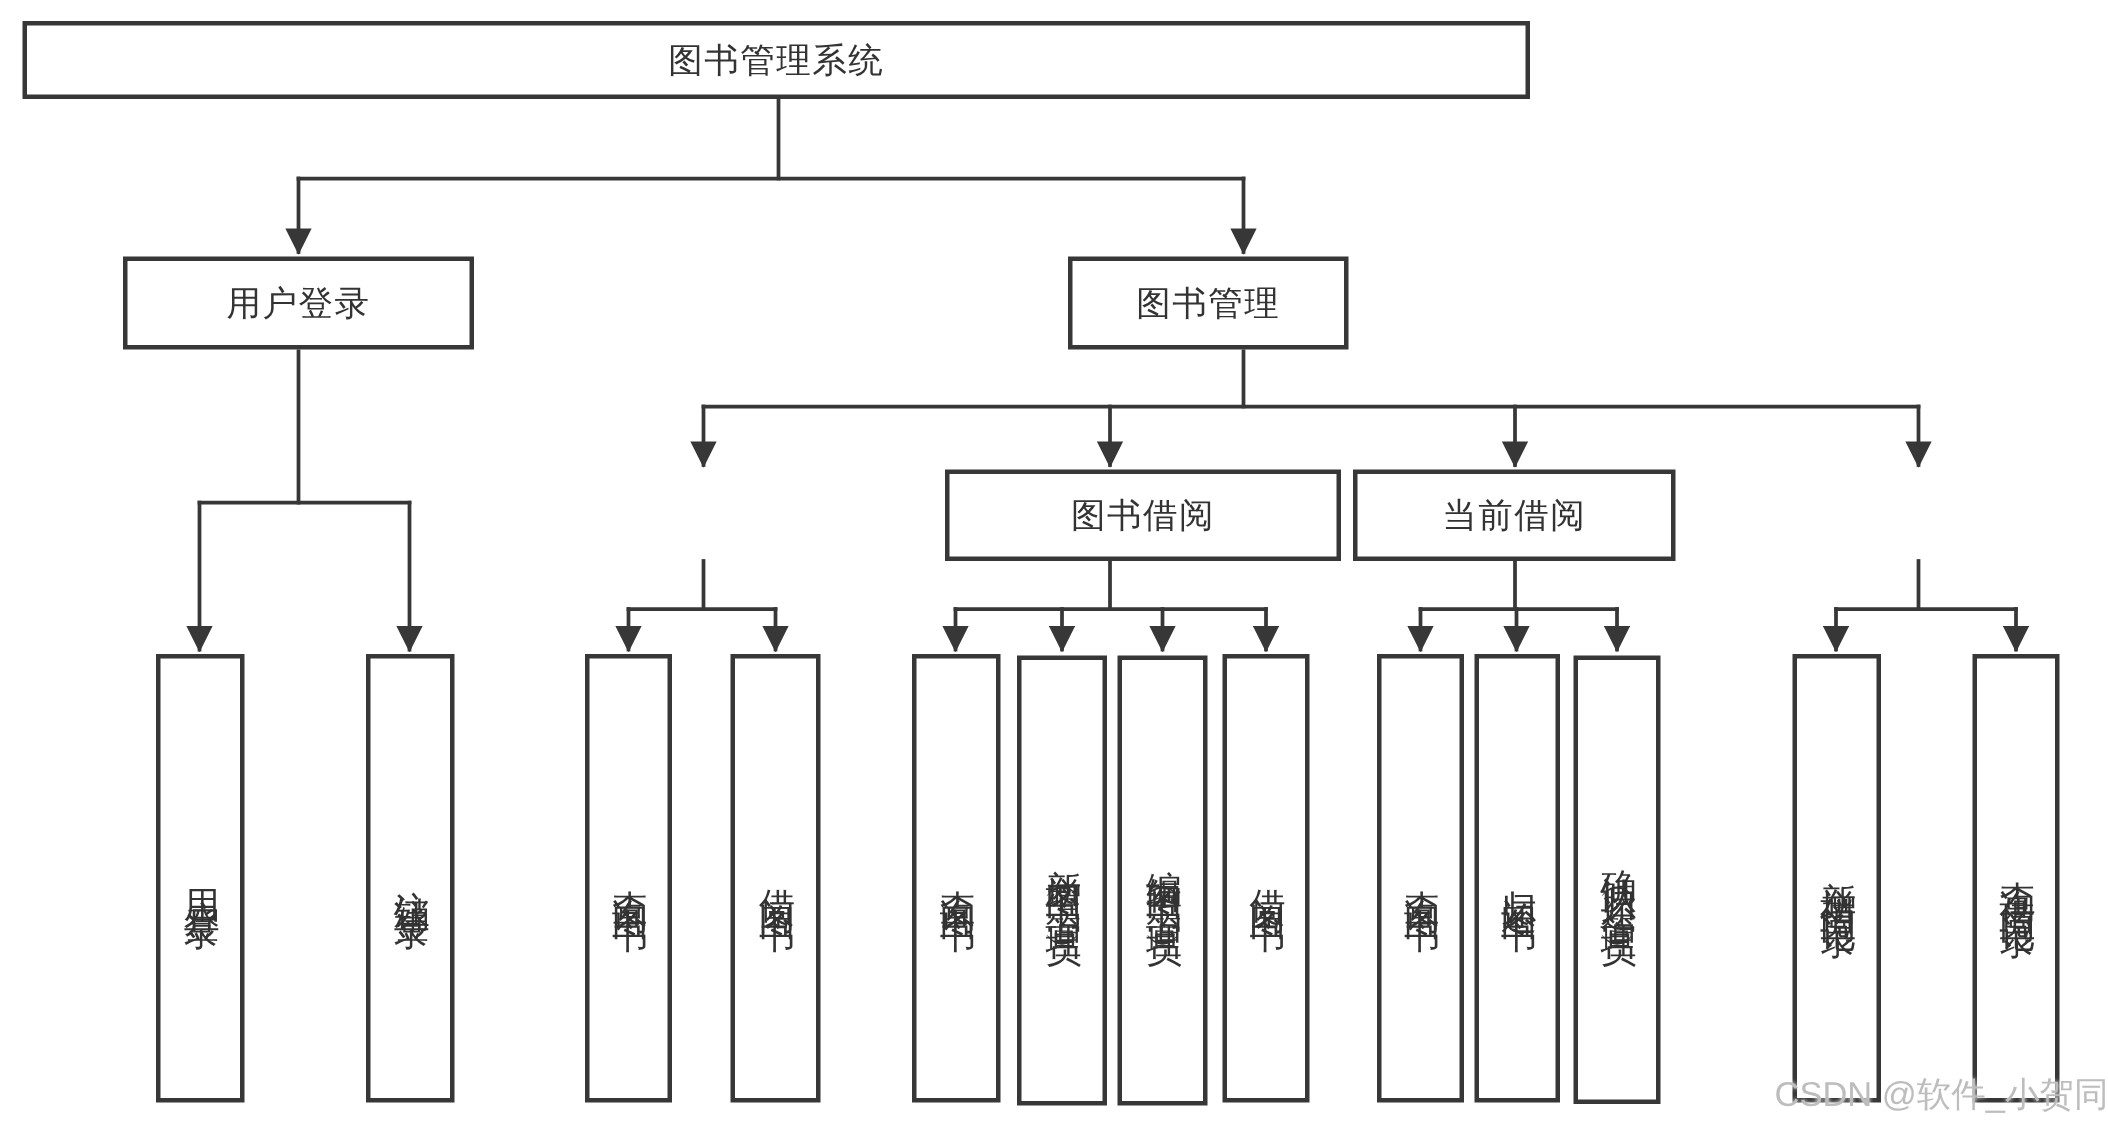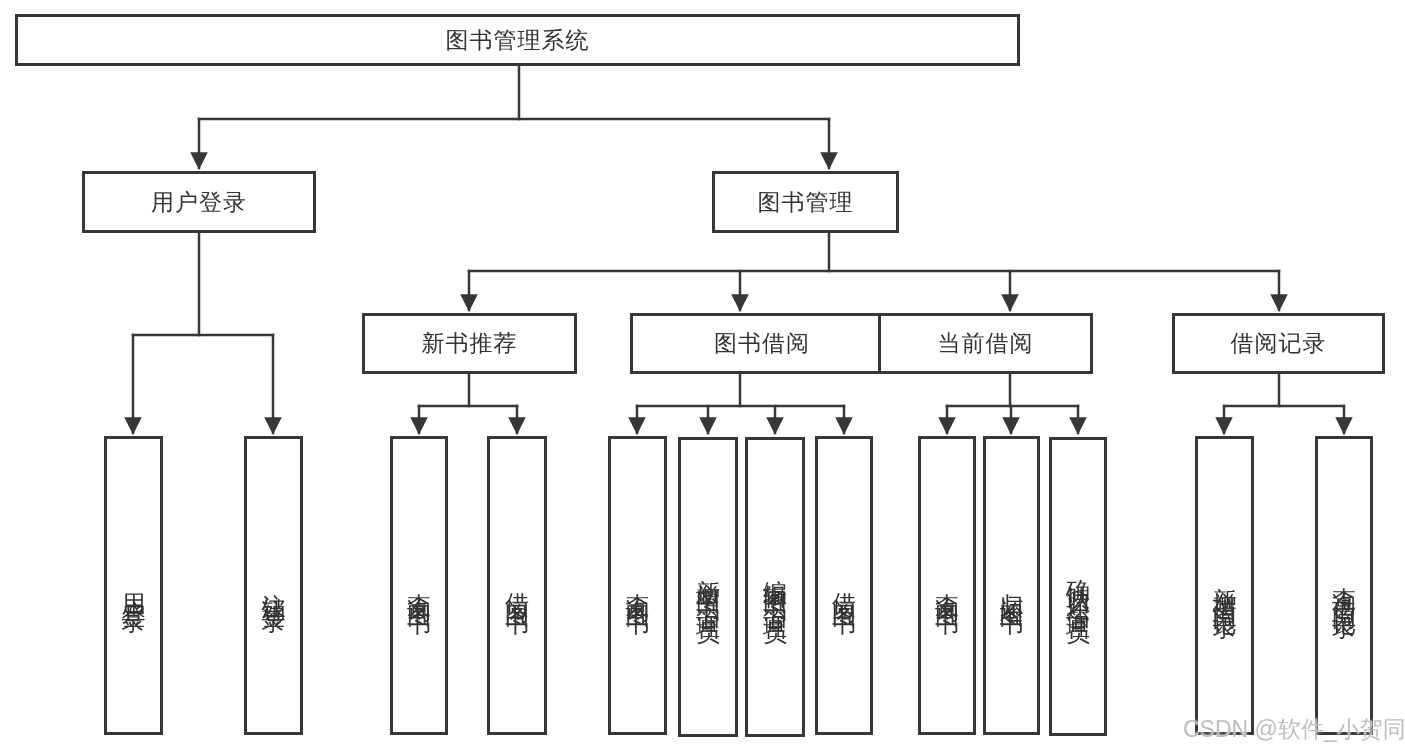--- a/index.html
+++ b/index.html
@@ -118,24 +118,22 @@
     <path class="edge" d="M1224 406 H1344"></path>
     <path class="edge" d="M1224 406 V433" marker-end="url(#arrowhead)"></path>
     <path class="edge" d="M1344 406 V433" marker-end="url(#arrowhead)"></path>
   </svg>
 
   <div class="node hnode" style="left:15px;top:14px;width:1005px;height:52px">图书管理系统</div>
 
   <div class="node hnode" style="left:82px;top:171px;width:234px;height:62px">用户登录</div>
   <div class="node hnode" style="left:712px;top:171px;width:187px;height:62px">图书管理</div>
 
-  <div class="node hnode" style="left:362px;top:313px;width:215px;height:61px">新书推荐</div>
   <div class="node hnode" style="left:630px;top:313px;width:264px;height:61px">图书借阅</div>
-  <div class="node hnode" style="left:878px;top:313px;width:215px;height:61px">当前借阅</div>
-  <div class="node hnode" style="left:1172px;top:313px;width:213px;height:61px">借阅记录</div>
+  <div class="node hnode" style="left:902px;top:313px;width:215px;height:61px">当前借阅</div>
 
   <div class="node vnode" style="left:104px;top:436px;width:59px;height:299px">用户登录</div>
   <div class="node vnode" style="left:244px;top:436px;width:59px;height:299px">注销登录</div>
 
   <div class="node vnode" style="left:390px;top:436px;width:58px;height:299px">查询图书</div>
   <div class="node vnode" style="left:487px;top:436px;width:60px;height:299px">借阅图书</div>
 
   <div class="node vnode" style="left:608px;top:436px;width:59px;height:299px">查询图书</div>
   <div class="node vnode" style="left:678px;top:437px;width:60px;height:300px">新增图书（管理员）</div>
   <div class="node vnode" style="left:745px;top:437px;width:60px;height:300px">编辑图书（管理员）</div>

